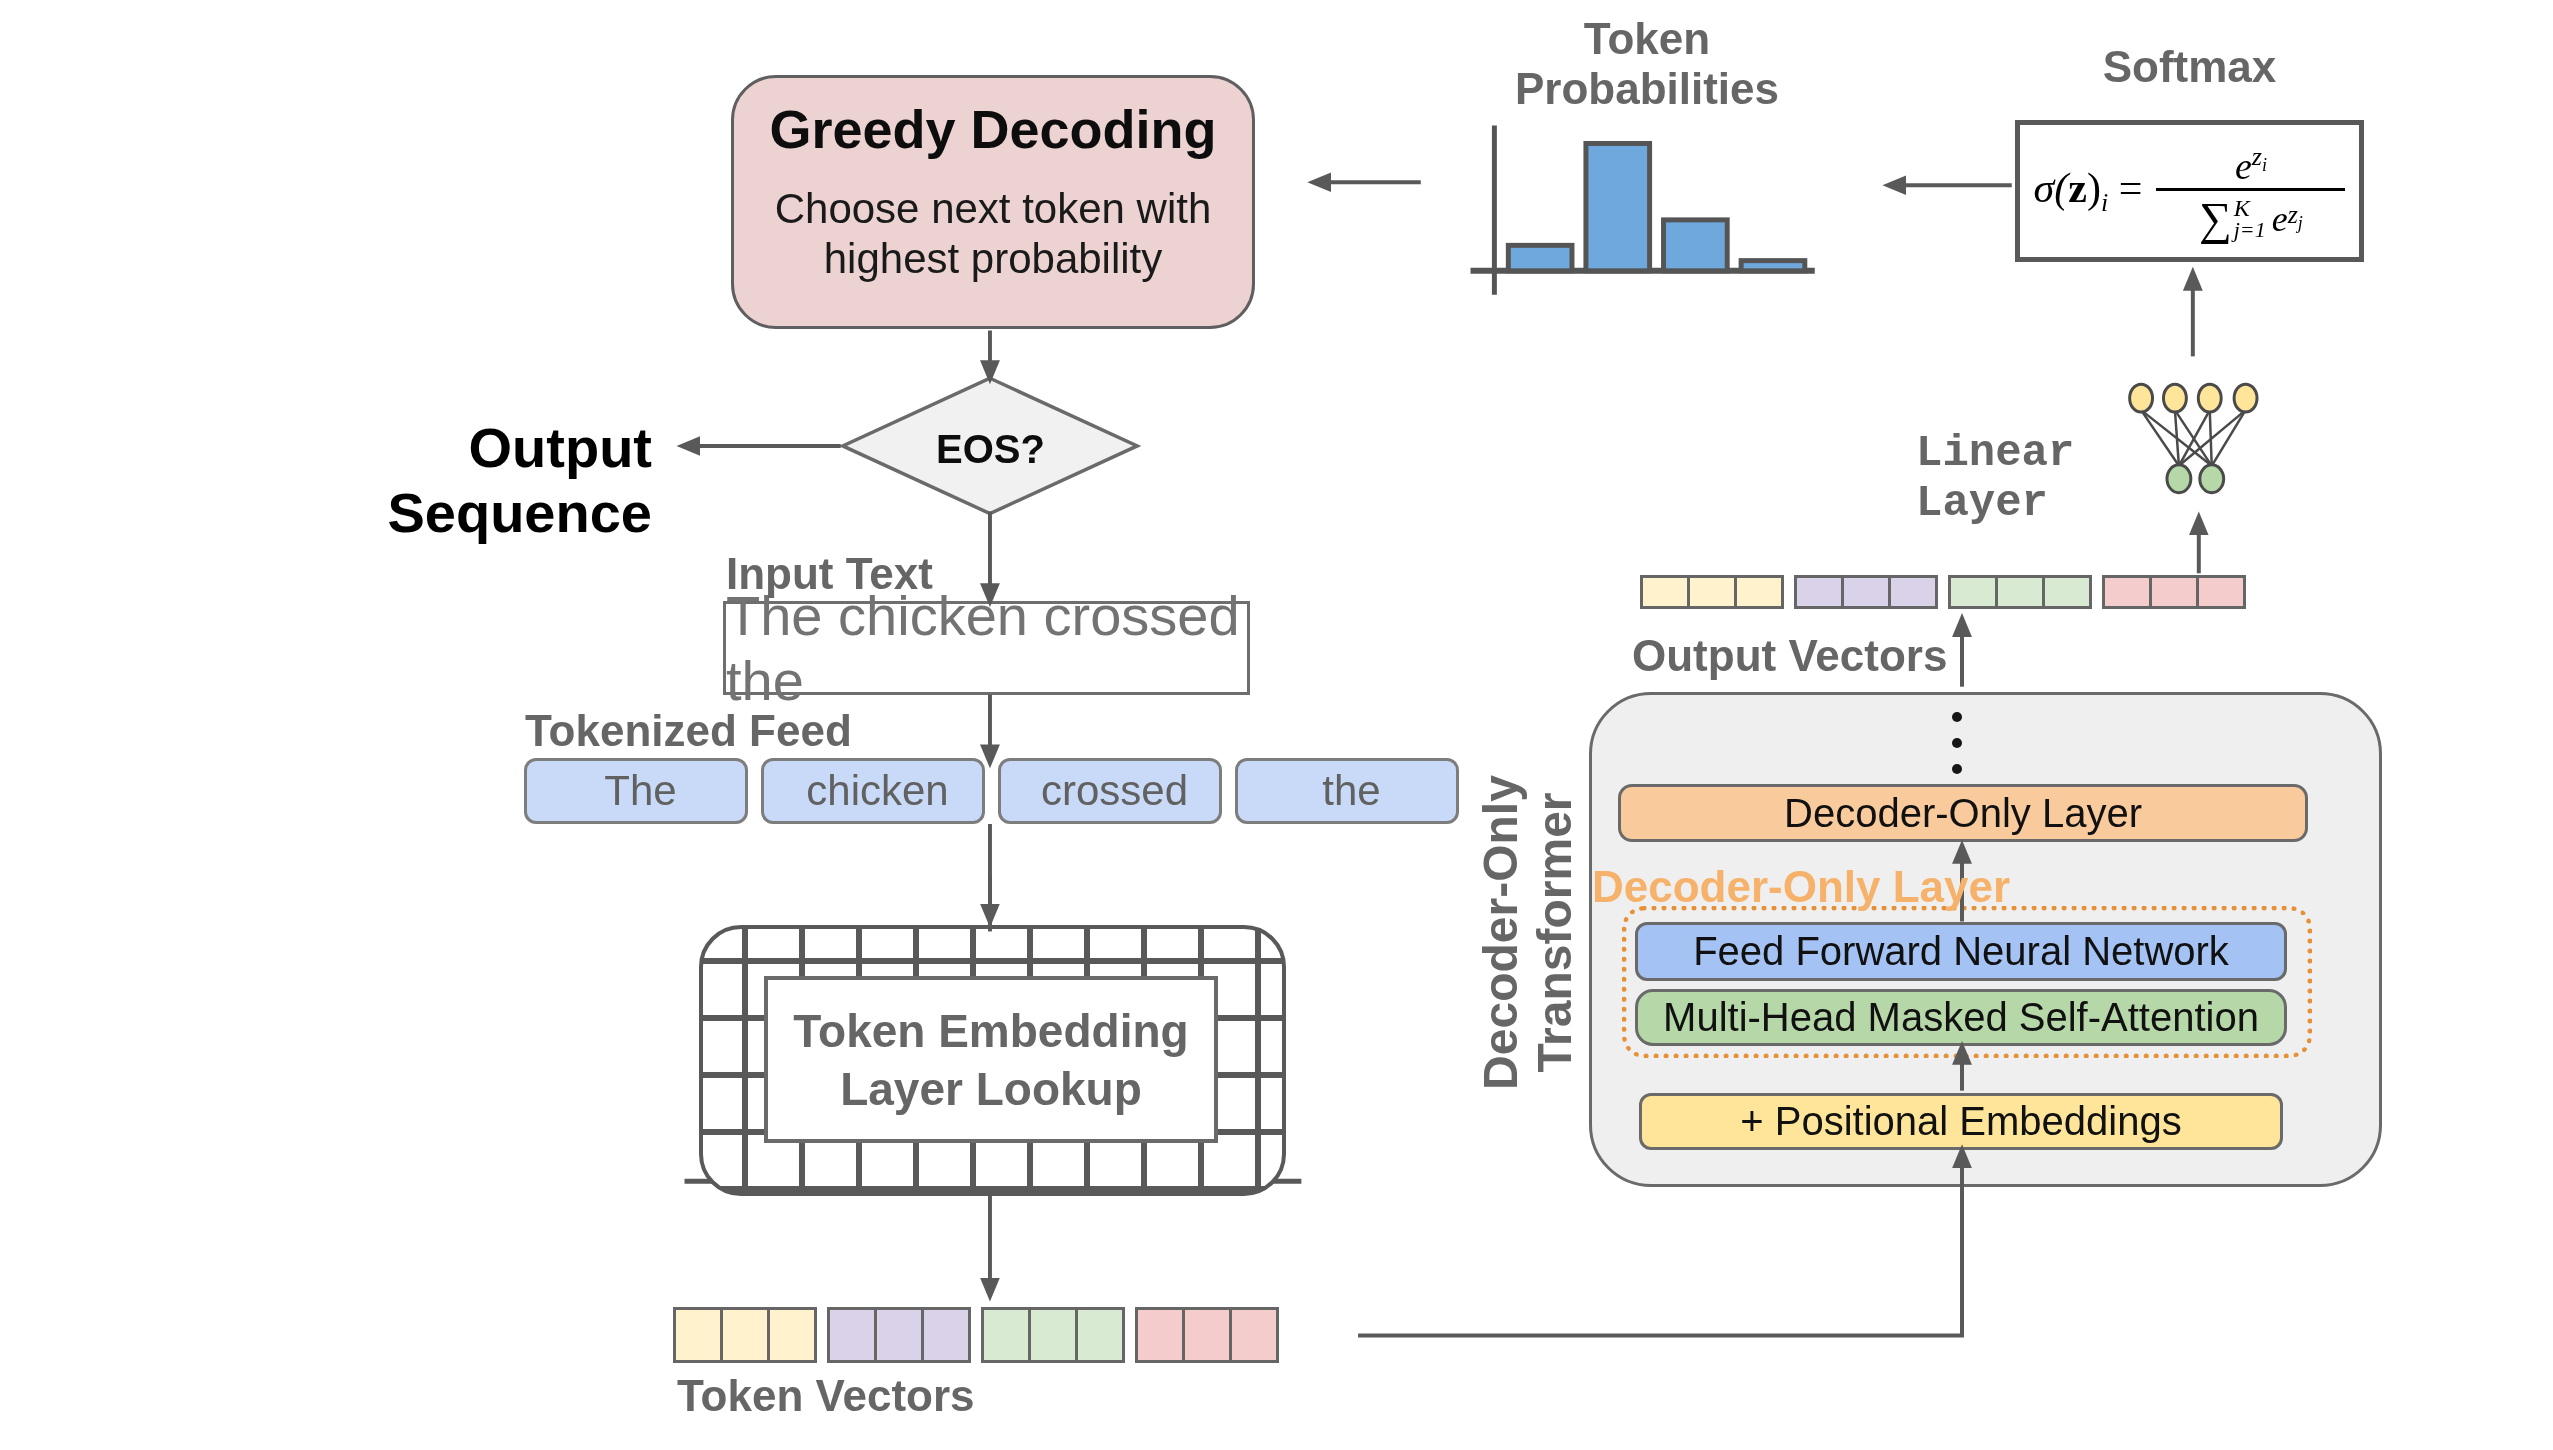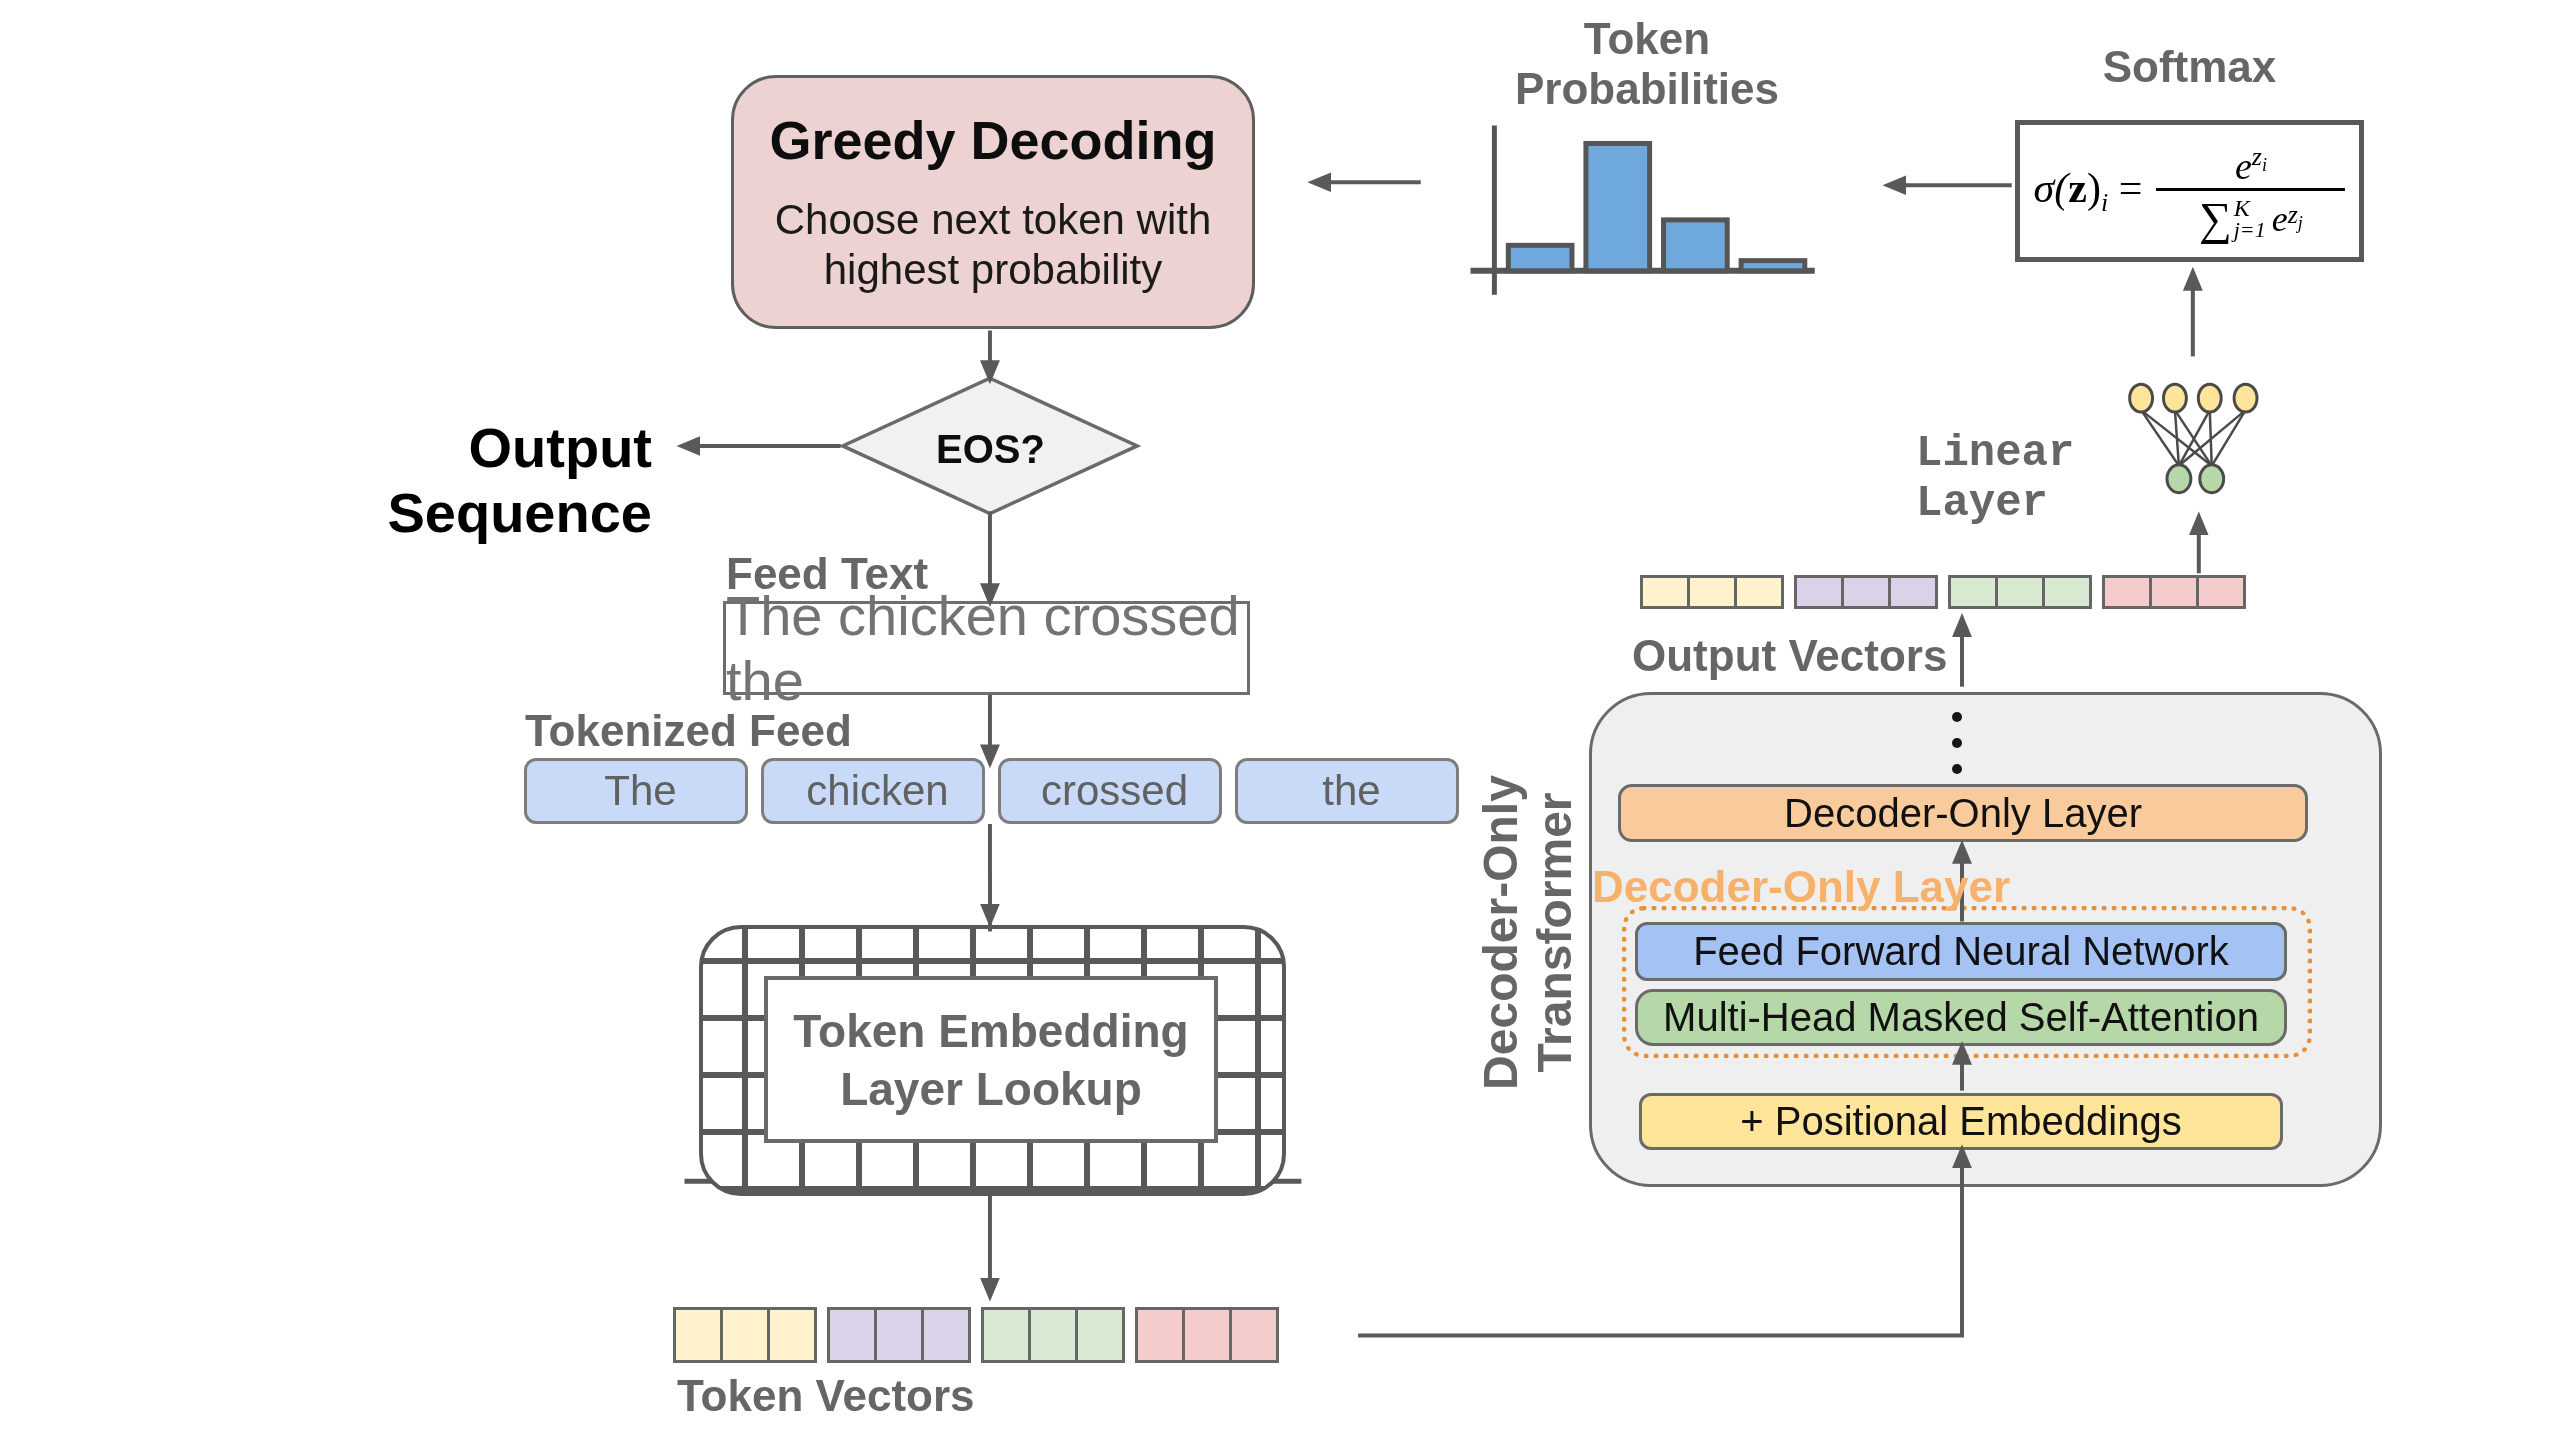--- a/index.html
+++ b/index.html
@@ -6,21 +6,21 @@
   #canvas{position:relative;width:2553px;height:1451px;background:#ffffff;overflow:hidden;
           font-family:"Liberation Sans",sans-serif;}
   svg.layer{position:absolute;left:0;top:0;pointer-events:none;}
   #svg-under{z-index:1;}
   .box{position:absolute;z-index:2;box-sizing:border-box;display:flex;align-items:center;justify-content:center;}
   #svg-lines{z-index:3;}
   .lbl{position:absolute;z-index:4;font-weight:bold;color:#666666;font-size:44px;line-height:50px;}
   
   #greedy-box{left:731px;top:75px;width:524px;height:254px;background:#ECD2D1;border:3.5px solid #5f5f5f;
               border-radius:45px;flex-direction:column;justify-content:flex-start;}
-  #greedy-title{margin-top:31px;font-size:54px;font-weight:bold;color:#0d0d0d;}
+  #greedy-title{margin-top:20px;font-size:54px;font-weight:bold;color:#0d0d0d;}
   #greedy-sub{margin-top:24px;font-size:42px;line-height:50px;color:#1a1a1a;text-align:center;}
   
   #output-seq{left:194px;top:415px;width:458px;text-align:right;font-size:56px;color:#000;z-index:4;position:absolute;font-weight:bold;}
   #eos-text{left:891px;top:424px;width:199px;text-align:center;font-size:40px;color:#0d0d0d;}
   
   #input-label{left:726px;top:549px;}
   #input-box{left:723px;top:601px;width:527px;height:94px;background:#fff;border:3px solid #6e6e6e;}
   #input-box span{font-size:56px;color:#737373;}
   
   #tokenized-label{left:525px;top:706px;}
@@ -123,21 +123,21 @@
     <div id="greedy-title">Greedy Decoding</div>
     <div id="greedy-sub">
       <span>Choose next token with</span><br>
       <span>highest probability</span>
     </div>
   </div>
 
   <div id="output-seq">Output Sequence</div>
   <div id="eos-text" class="lbl">EOS?</div>
 
-  <div id="input-label" class="lbl">Feed Text</div>
+  <div id="input-label" class="lbl">Input Text</div>
   <div id="input-box" class="box">
     <span>The chicken crossed the</span>
   </div>
 
   <div id="tokenized-label" class="lbl">Tokenized Feed</div>
   <div id="token-row">
       <div class="token">The</div>
       <div class="token">chicken</div>
       <div class="token">crossed</div>
       <div class="token">the</div>

